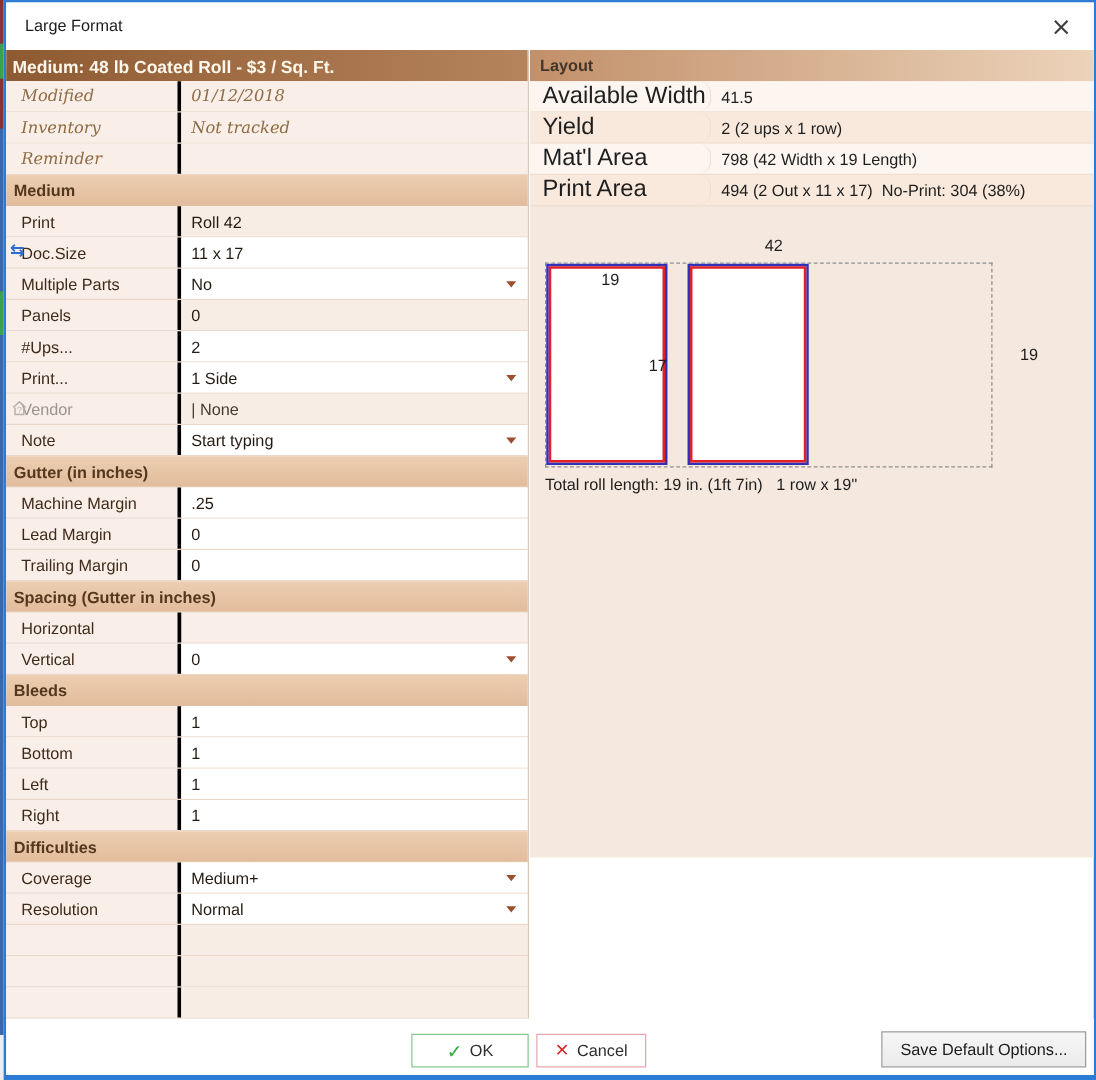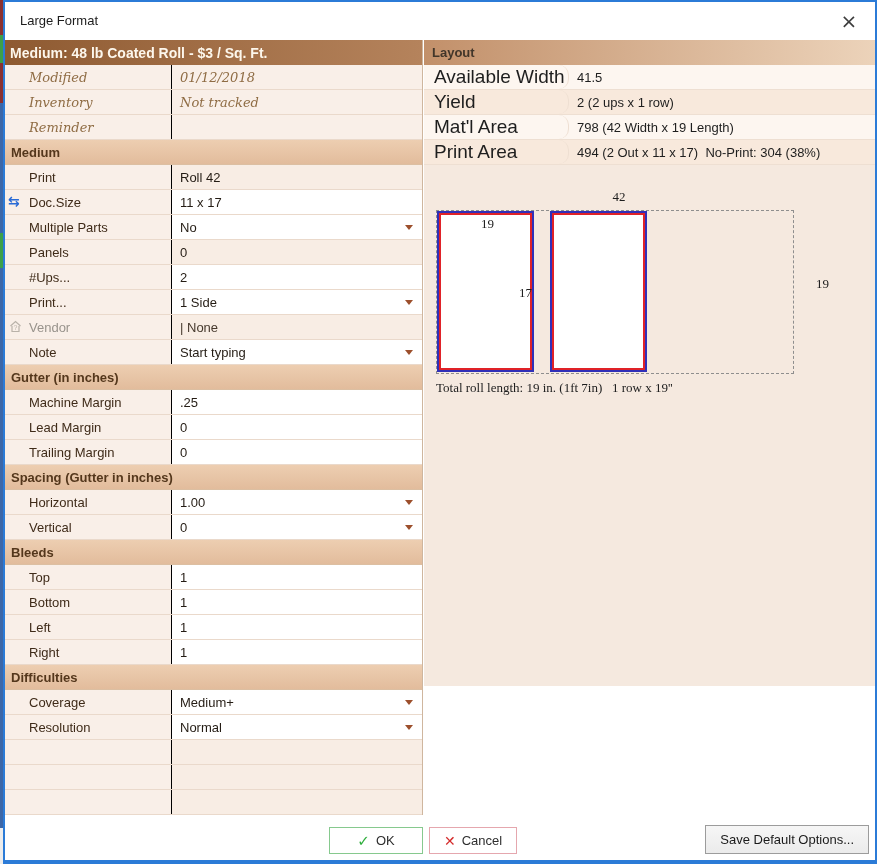--- a/index.html
+++ b/index.html
@@ -17,21 +17,21 @@
   .titlebar{position:absolute;left:0;top:0;right:0;height:52px;background:#fff;}
   .title{position:absolute;left:15px;top:11px;font-size:13px;color:#1c1c1c;}
   .close-btn{position:absolute;right:13px;top:6px;width:26px;height:26px;display:flex;align-items:center;justify-content:center;
              font-size:20px;color:#3d3d3d;cursor:pointer;font-family:"DejaVu Sans",sans-serif;}
 
   
   .left-panel{position:absolute;left:0;top:38px;width:418px;height:775px;border-right:1px solid #cfb69e;box-sizing:border-box;}
   .band{height:25px;display:flex;align-items:center;box-sizing:border-box;}
   .medium-band{background:linear-gradient(to right,#8e5a31,#b5835c);color:#fdf7ec;font-weight:bold;font-size:14px;padding-left:5px;}
   .row{display:flex;height:25px;box-sizing:border-box;border-bottom:1px solid #ead9cb;background:#f9efe8;}
-  .row .lbl{width:167px;box-sizing:border-box;padding-left:24px;border-right:1px solid #000000;
+  .row .lbl{width:140px;box-sizing:border-box;padding-left:12px;border-right:3px solid #000000;
             display:flex;align-items:center;font-size:13px;color:#3f2b19;position:relative;}
   .row .val{flex:1;background:#fff;padding-left:8px;display:flex;align-items:center;
             font-size:13px;color:#241c14;position:relative;}
   .row.pinkval .val{background:#f8ede4;}
   .row.info .lbl,.row.info .val{font-family:"DejaVu Serif",serif;font-style:italic;color:#8f6c44;background:#f9efe8;font-size:13px;}
   .row.gray .lbl{color:#98938c;}
   .row.gray .val{color:#46392d;}
   .section{height:25px;background:linear-gradient(#edceb1,#e2bc9c);display:flex;align-items:center;
            font-size:13px;font-weight:bold;color:#54371c;padding-left:6px;box-sizing:border-box;border-bottom:1px solid #dcbfa2;}
   .dd{position:absolute;right:9px;top:50%;margin-top:-2px;width:0;height:0;
@@ -55,21 +55,21 @@
   .right-panel{position:absolute;left:419px;top:38px;right:0;height:646px;background:#f5e9df;}
   .layout-band{background:linear-gradient(to right,#c2906a,#ecd3ba);color:#42362a;font-weight:bold;font-size:13px;padding-left:8px;}
   .lrow{display:flex;height:25px;box-sizing:border-box;border-bottom:1px solid #eedfd2;}
   .lrow .llbl{width:145px;box-sizing:border-box;padding-left:10px;display:flex;align-items:center;font-size:19px;color:#1e1e1e;
               border-right:1px solid #eedfd2;border-radius:10px;}
   .lrow .lval{flex:1;padding-left:8px;display:flex;align-items:center;font-size:13px;color:#1e1e1e;white-space:pre;}
   .lt{background:#fdf6f0;}
   .pk{background:#f8e9dc;}
 
   
-  .diagram{position:absolute;left:0;top:125px;right:15px;height:290px;font-family:Liberation Serif, serif;}
+  .diagram{position:absolute;left:0;top:125px;right:15px;height:290px;}
   .roll{position:absolute;left:12px;top:45px;width:358px;height:164px;border:1px dashed #8e8e8e;box-sizing:border-box;}
   .sheet{position:absolute;top:46px;width:97px;height:161px;border:2px solid #3030b8;background:#fff;box-sizing:border-box;}
   .sheet .inner{position:absolute;left:0;top:0;right:0;bottom:0;border:2px solid #e02228;}
   .dim{position:absolute;font-size:13px;color:#1d1d1d;}
   .total-text{position:absolute;left:12px;top:215px;font-size:13px;color:#1d1d1d;white-space:pre;}
 </style>
 </head>
 <body>
 
 <div class="stage">
@@ -175,24 +175,20 @@
       </div>
       <div class="row">
         <div class="lbl">Trailing Margin</div>
         <div class="val">0</div>
       </div>
 
       <div class="section">Spacing (Gutter in inches)</div>
 
       <div class="row">
         <div class="lbl">Horizontal</div>
-        <div class="val">
-          <span>1.00</span>
-          <span class="dd"></span>
-        </div>
       </div>
       <div class="row">
         <div class="lbl">Vertical</div>
         <div class="val">
           <span>0</span>
           <span class="dd"></span>
         </div>
       </div>
 
       <div class="section">Bleeds</div>

